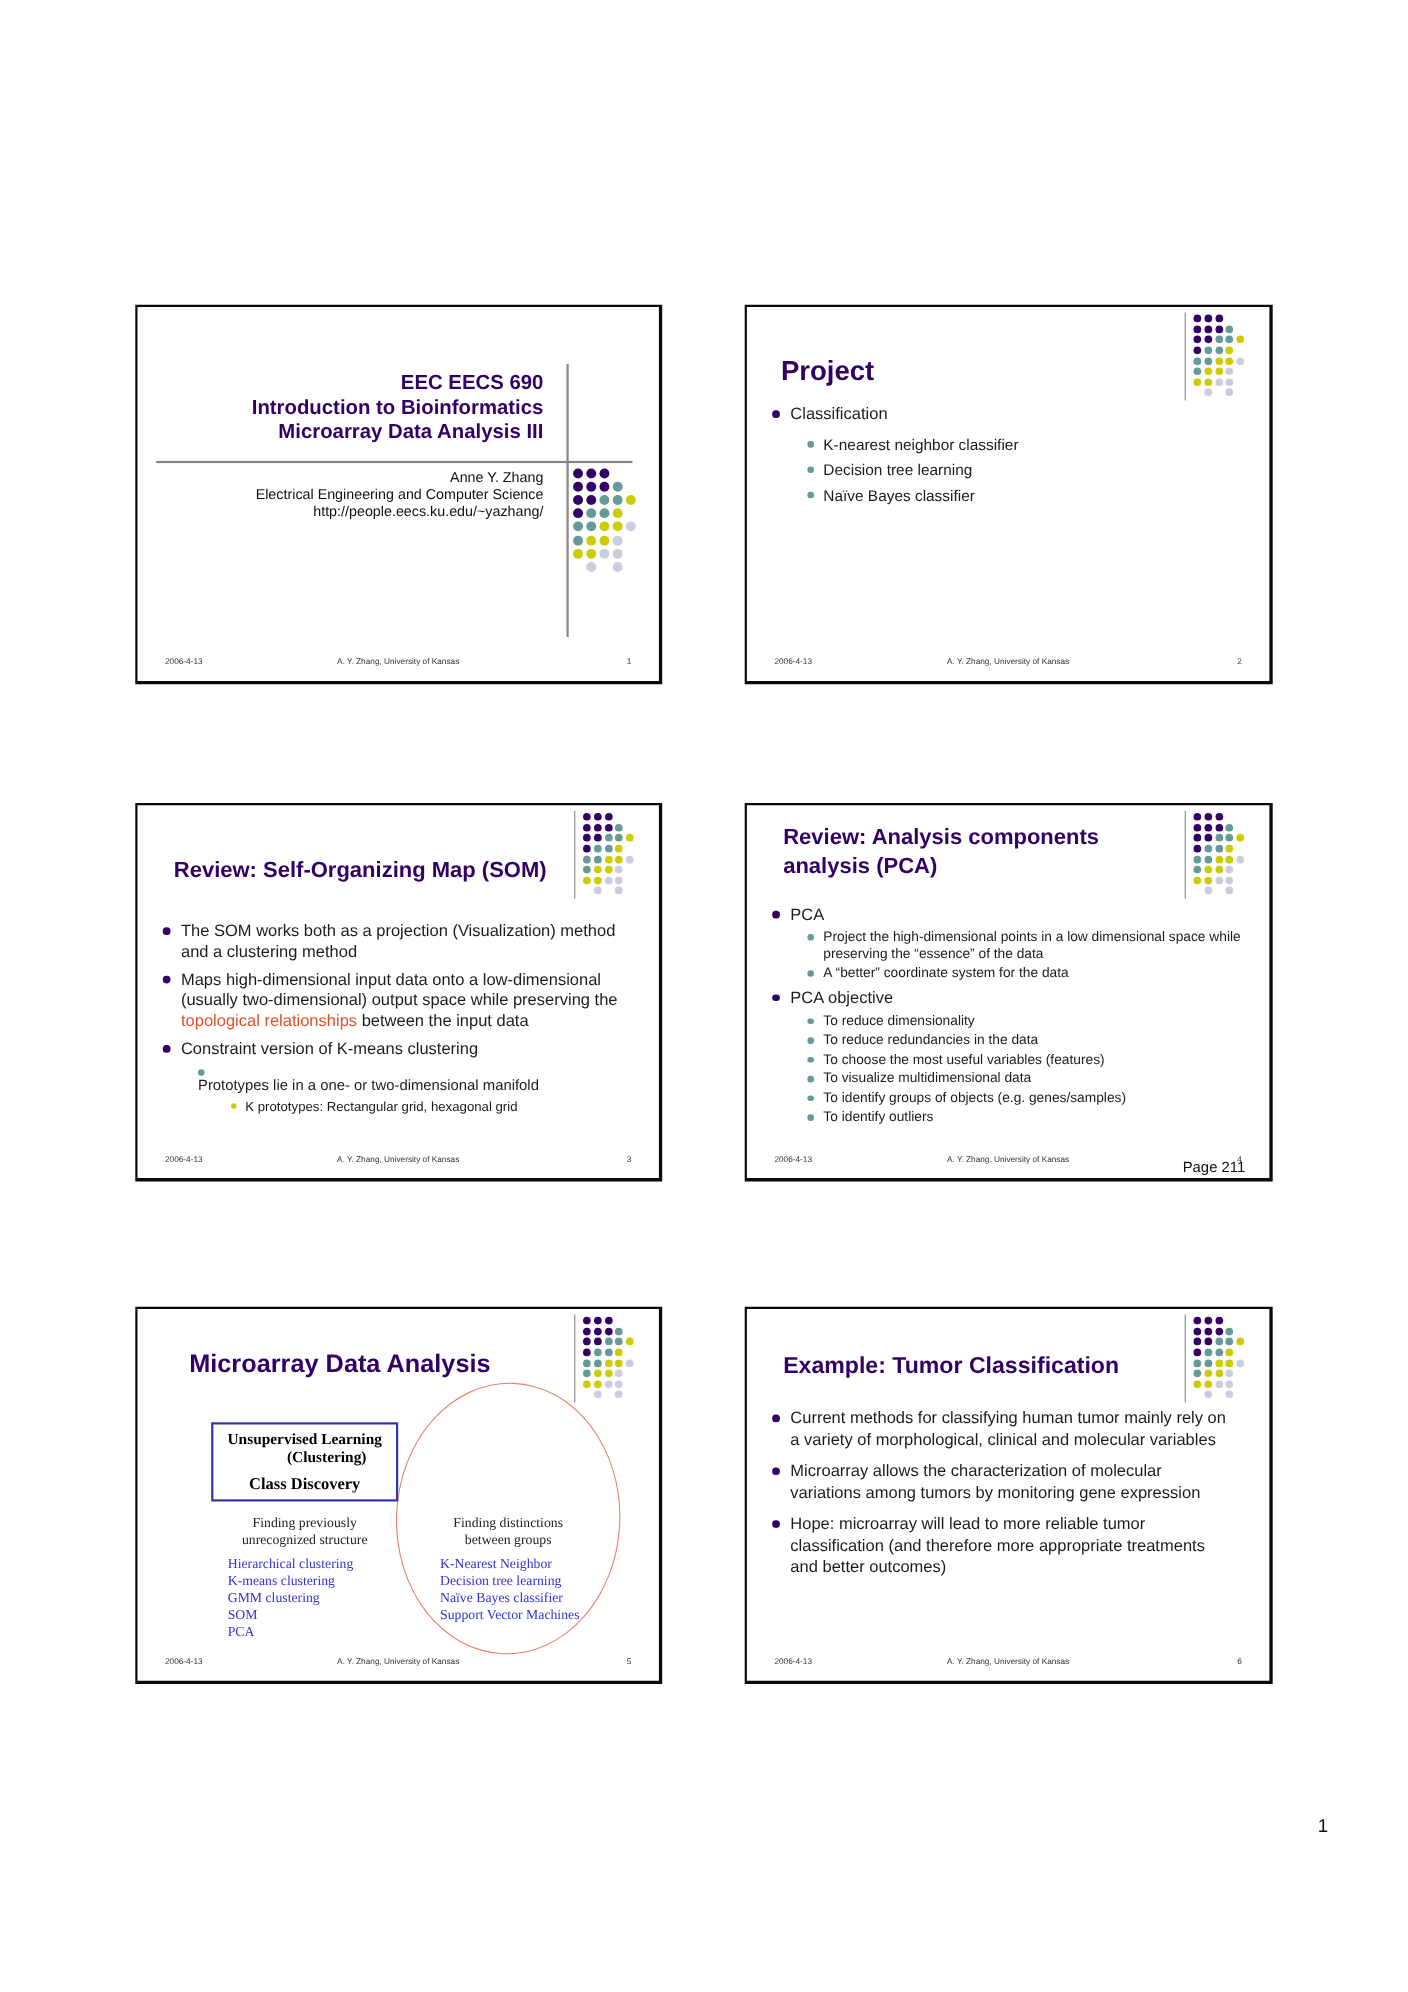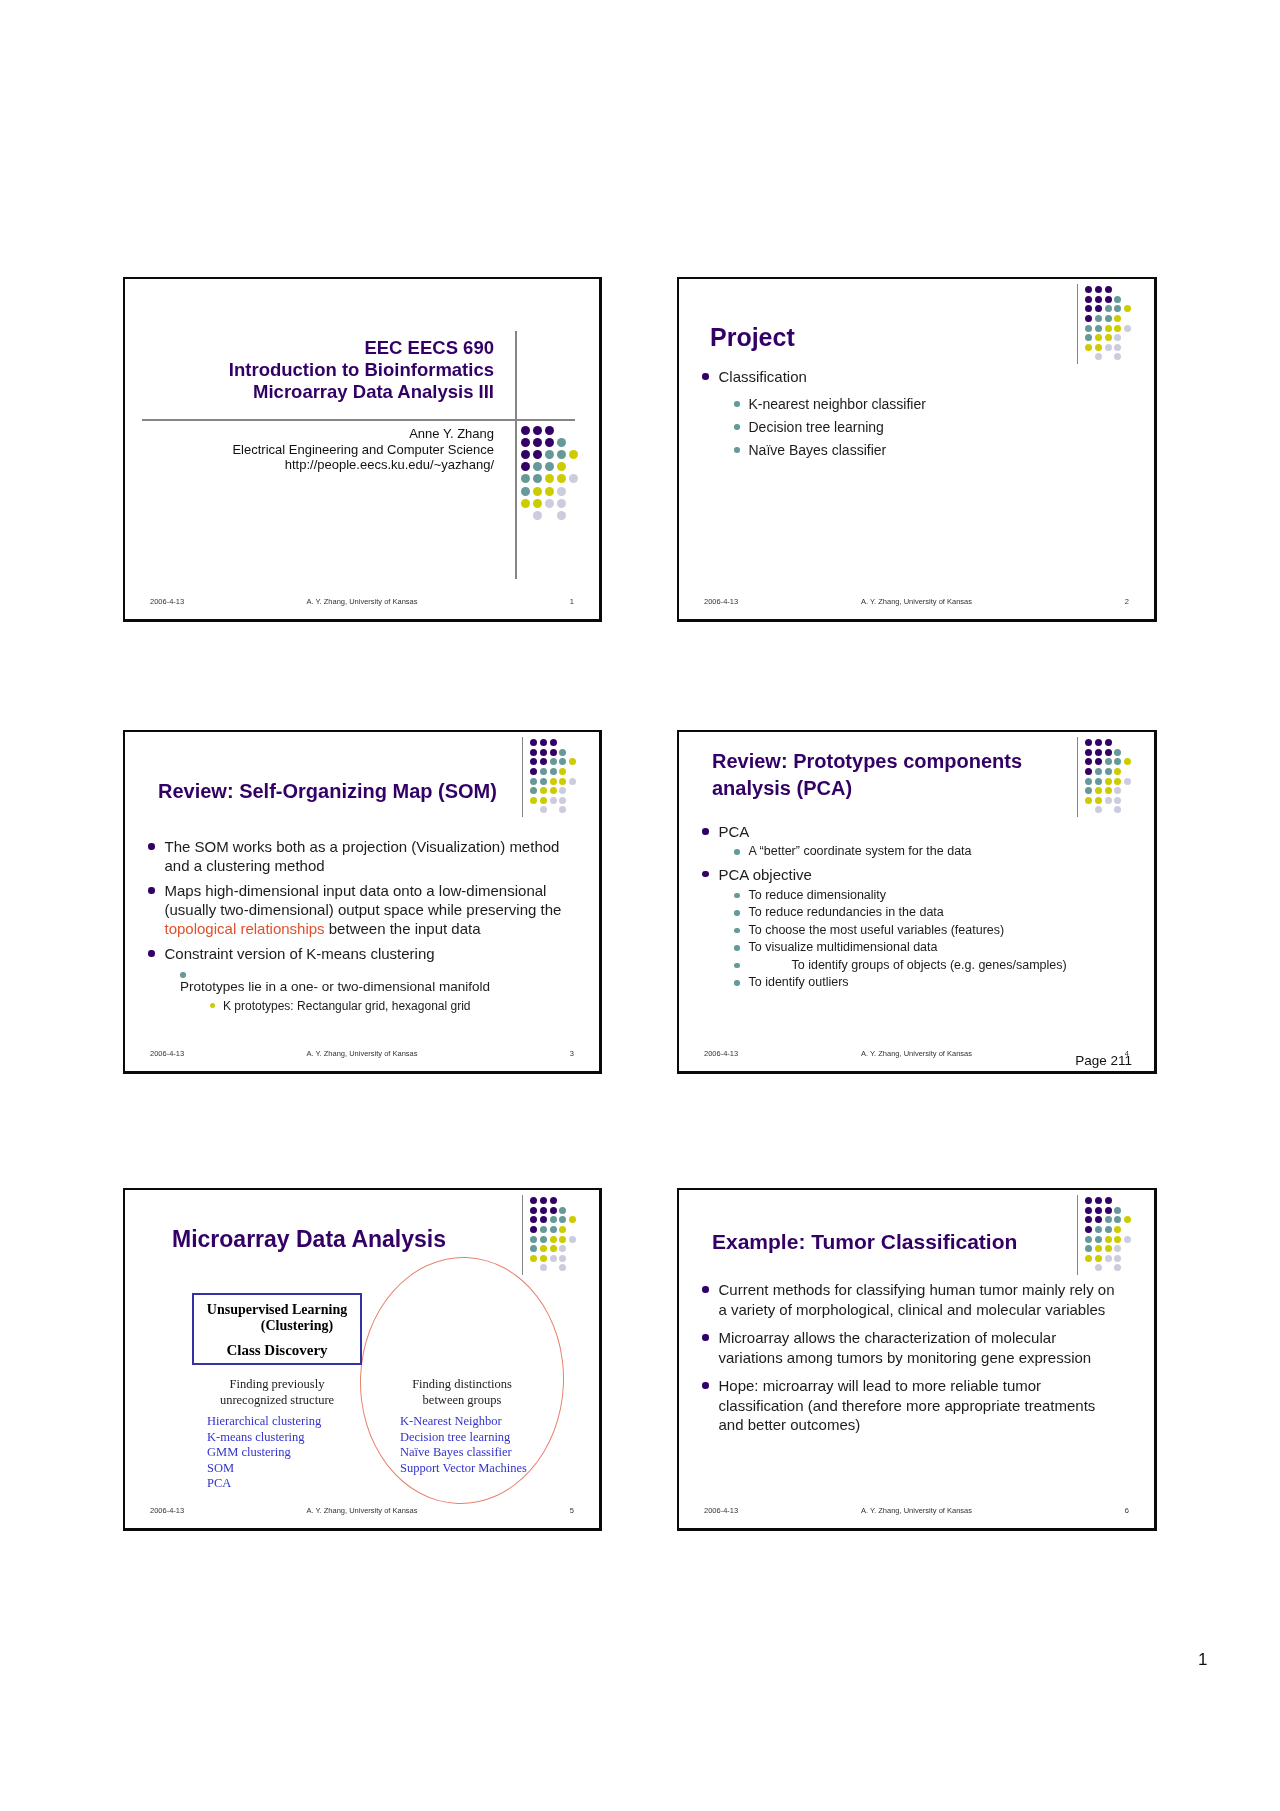--- a/index.html
+++ b/index.html
@@ -390,28 +390,32 @@
         </div>
         <div class="dot-row">
           <span class="dot" style="visibility: hidden;"></span>
           <span class="dot" style="background: rgb(204, 204, 223);"></span>
           <span class="dot" style="visibility: hidden;"></span>
           <span class="dot" style="background: rgb(204, 204, 223);"></span>
           <span class="dot" style="visibility: hidden;"></span>
         </div>
       </div>
     <div class="stitle" style="left:33px;top:16px;font-size:20px;line-height:27px;">
-      <div>Review: Prototypes components</div>
+      <div>Review: Analysis components</div>
       <div>analysis (PCA)</div>
     </div>
     <div class="content" style="top:90px;">
       <div class="b l1" style="margin-bottom:3px;">
         <span class="bullet bl1"></span>
         <span class="t15">PCA</span>
       </div>
+      <div class="b l2" style="margin-bottom:2px;">
+        <span class="bullet bl2"></span>
+        <span class="t125" style="max-width:382px;">Project the high-dimensional points in a low dimensional space while preserving the “essence” of the data</span>
+      </div>
       <div class="b l2" style="margin-bottom:5px;">
         <span class="bullet bl2"></span>
         <span class="t125">A “better” coordinate system for the data</span>
       </div>
       <div class="b l1" style="margin-bottom:4px;">
         <span class="bullet bl1"></span>
         <span class="t15">PCA objective</span>
       </div>
       <div class="b l2" style="margin-bottom:2px;">
         <span class="bullet bl2"></span>
@@ -422,21 +426,21 @@
         <span class="t125">To reduce redundancies in the data</span>
       </div>
       <div class="b l2" style="margin-bottom:2px;">
         <span class="bullet bl2"></span>
         <span class="t125">To choose the most useful variables (features)</span>
       </div>
       <div class="b l2" style="margin-bottom:2px;">
         <span class="bullet bl2"></span>
         <span class="t125">To visualize multidimensional data</span>
       </div>
-      <div class="b l2" style="margin-bottom:2px;gap:43px;">
+      <div class="b l2" style="margin-bottom:2px;">
         <span class="bullet bl2"></span>
         <span class="t125">To identify groups of objects (e.g. genes/samples)</span>
       </div>
       <div class="b l2">
         <span class="bullet bl2"></span>
         <span class="t125">To identify outliers</span>
       </div>
     </div>
     <div class="sfooter">
       <span class="f-date">2006-4-13</span>

